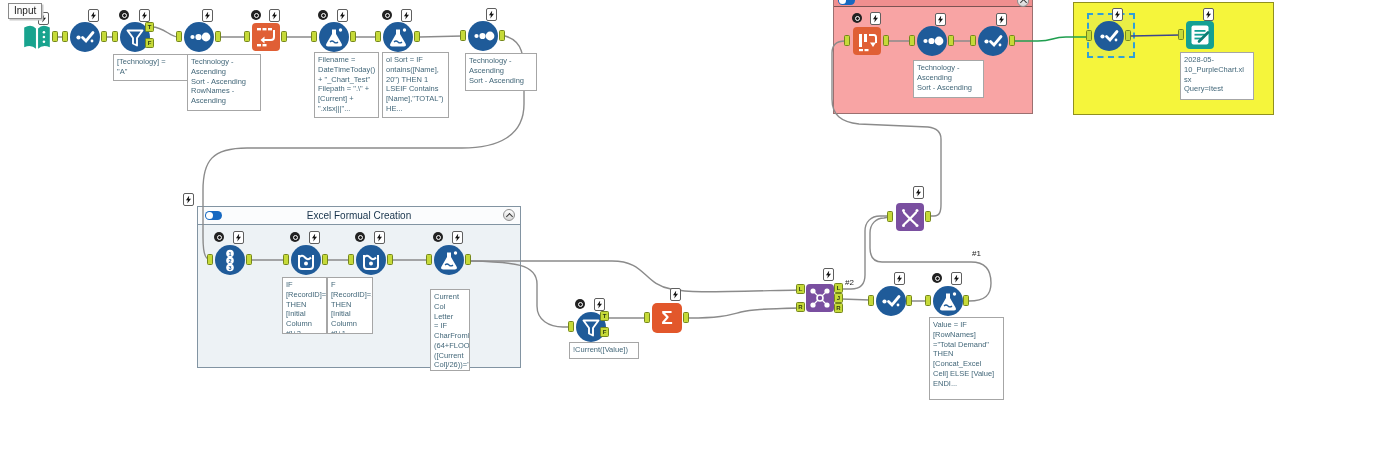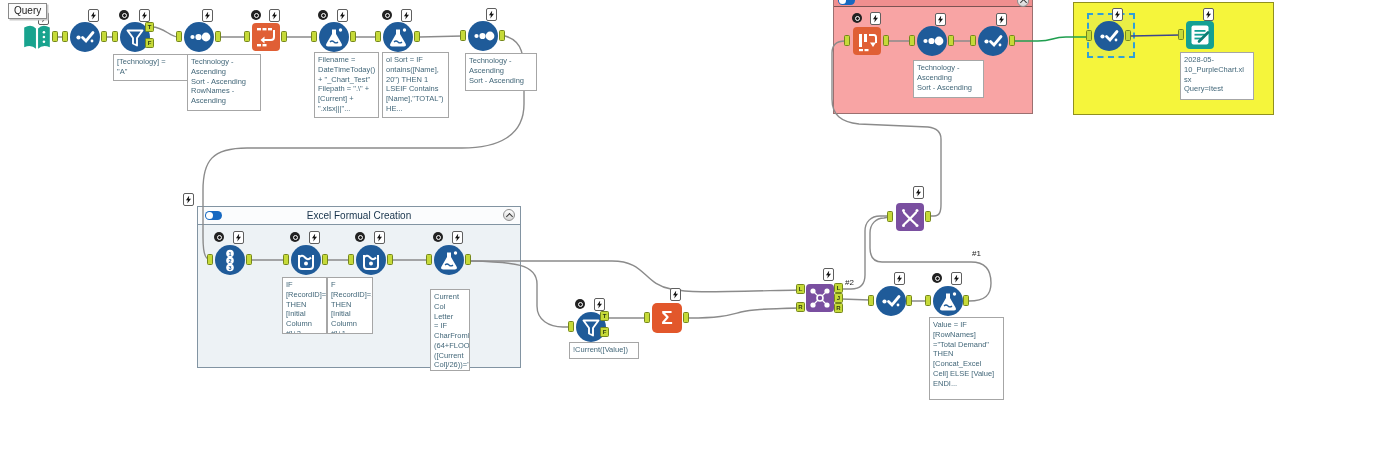--- a/index.html
+++ b/index.html
@@ -433,21 +433,21 @@
   <div class="badge-l" style="left:1112px;top:8px;">
       <span class="bolt"></span>
     </div>
   <div class="badge-l" style="left:1203px;top:8px;">
       <span class="bolt"></span>
     </div>
   <div class="badge-l" style="left:183px;top:193px;">
       <span class="bolt"></span>
     </div>
 
-  <div class="comment" style="left:8px;top:3px;">Query</div>
+  <div class="comment" style="left:8px;top:3px;">Input</div>
 
   <div class="ann" style="left:113px;top:54px;width:85px;height:27px;">[Technology] =
 "A"</div>
   <div class="ann" style="left:187px;top:54px;width:74px;height:57px;">Technology -
 Ascending
 Sort - Ascending
 RowNames -
 Ascending</div>
   <div class="ann" style="left:314px;top:52px;width:65px;height:66px;">Filename =
 DateTimeToday()

